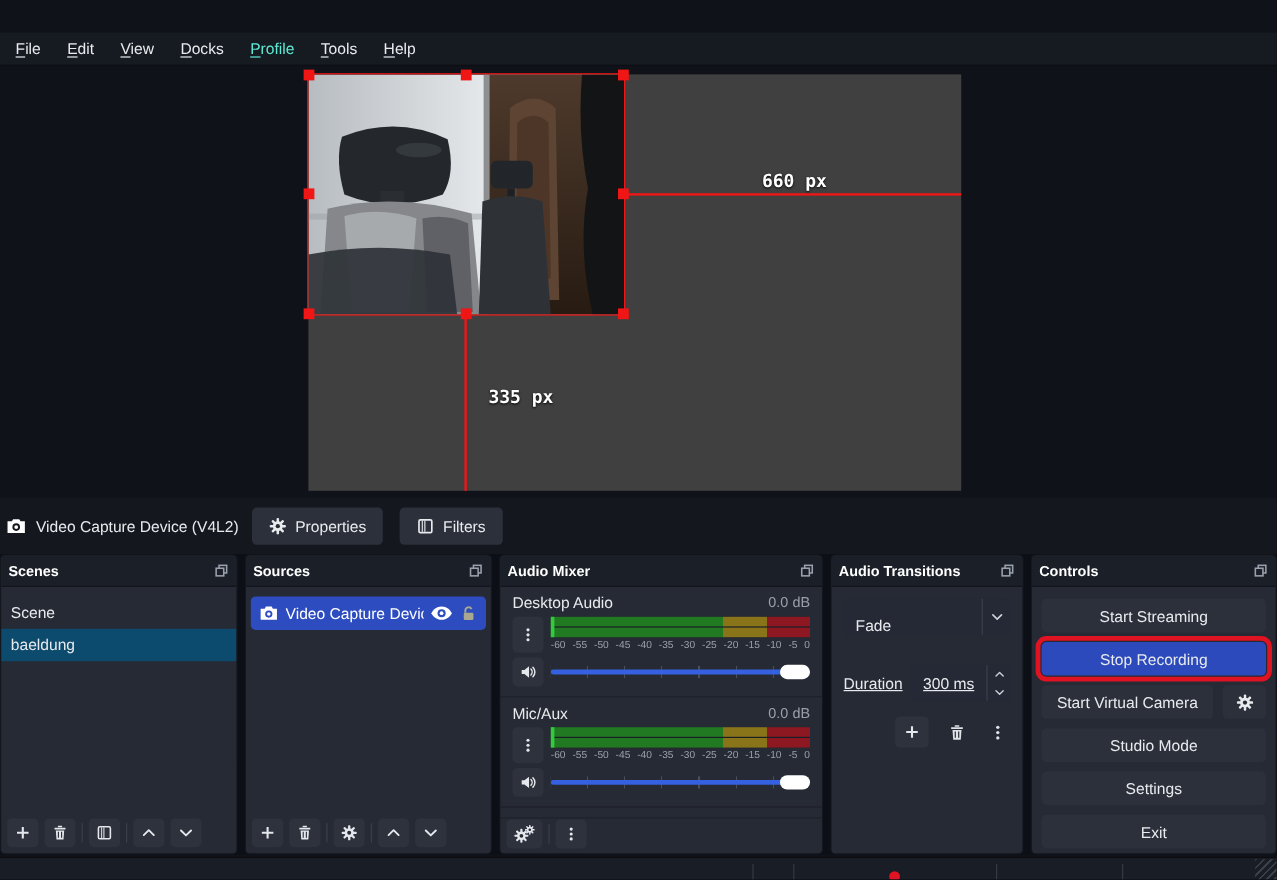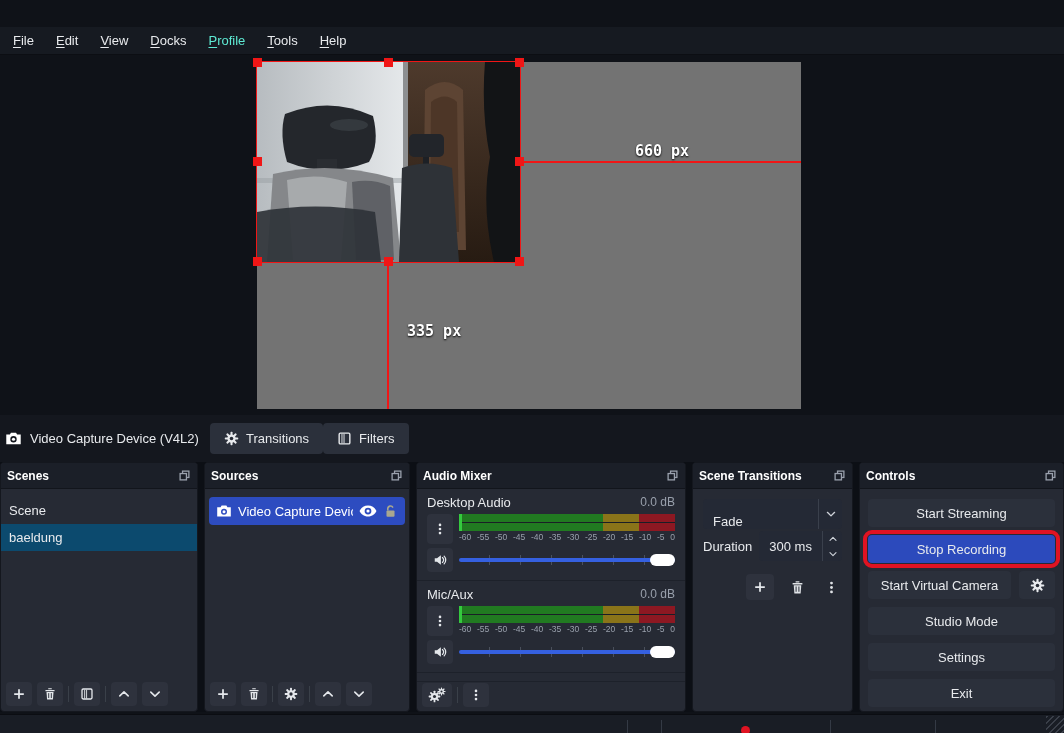--- a/index.html
+++ b/index.html
@@ -21,40 +21,40 @@
 
   
   .menubar { position:absolute; top:27px; left:0; right:0; height:28px; background:#161a21;
     display:flex; align-items:center; padding-left:2px; border-bottom:1px solid #0c0e13; }
   .menu-item { padding:0 11px; font-size:13px; line-height:28px; color:#e8eaed; cursor:default; }
   .menu-item.disabled { color:#5eead4; }
   .menu-item u { text-decoration:underline; text-underline-offset:2px; }
 
   
   .preview { position:absolute; top:55px; left:0; right:0; height:360px; background:#0f1218; }
-  .canvas { position:absolute; left:257px; top:7px; width:544px; height:347px; background:#737373; }
+  .canvas { position:absolute; left:257px; top:7px; width:544px; height:347px; background:#404040; }
   .vid { position:absolute; left:0; top:0; width:263px; height:200px; }
   .sel { position:absolute; left:0; top:0; width:263px; height:200px; outline:1.5px solid #f01616; }
   .hnd { position:absolute; width:9px; height:9px; background:#f01616; }
   .mline-h { position:absolute; left:263px; top:99px; width:281px; height:2px; background:#f01616; }
   .mline-v { position:absolute; left:130px; top:200px; width:2px; height:147px; background:#f01616; }
   .mlabel { position:absolute; font-family:"DejaVu Sans Mono", monospace; font-weight:bold;
     font-size:15px; color:#fff; text-shadow:0 1px 2px #000; }
   .mlabel.w { left:330px; top:80px; width:150px; text-align:center; }
   .mlabel.h { left:150px; top:260px; }
 
   
   .srcbar { position:absolute; top:415px; left:0; right:0; height:47px; background:#14171e;
     display:flex; align-items:center; }
   .srcbar .cam { width:17px; height:17px; margin-left:5px; color:#fff; flex:none; }
   .src-name { margin-left:8px; font-size:13px; color:#e8eaed; white-space:nowrap; overflow:hidden; width:172px; }
   .tbtn { height:31px; background:#2b303b; border:none; border-radius:4px; color:#e8eaed;
     font-size:13px; font-family:inherit; display:flex; align-items:center; gap:7px; padding:0 14px; cursor:pointer; }
   .tbtn svg { width:15px; height:15px; }
-  .tbtn.props { margin-left:8px; } .tbtn.filt { }
+  .tbtn.props { margin-left:8px; } .tbtn.filt { margin-left:14px; }
 
   
   .docks { position:absolute; top:462px; left:0; right:0; height:250px; display:flex; gap:6px; background:#0c0f15; }
   .panel { position:relative; background:#262a34; border-radius:4px; overflow:hidden; border:1px solid #14171e; }
   .p-head { height:26px; background:#1b1f28; display:flex; align-items:center; padding:0 6px;
     border-bottom:1px solid #12151c; }
   .p-title { font-size:12px; font-weight:bold; color:#fff; flex:1; white-space:nowrap; overflow:hidden; }
   .dockic { width:13px; height:13px; color:#9aa1ad; flex:none; }
   .p-scenes { width:198px; } .p-sources { width:206px; } .p-mixer { width:270px; }
   .p-trans { width:161px; } .p-controls { flex:1; }
@@ -101,21 +101,21 @@
   .mix-line { border-top:1px solid #1d212a; }
 
   
   .t-body { padding:10px; }
   .dd { position:relative; height:30px; background:#242935; border-radius:4px; display:flex; align-items:flex-end;
     cursor:pointer; }
   .dd .dd-val { flex:1; padding-left:10px; font-size:13px; }
   .dd .dd-arrow { width:24px; height:100%; border-left:1px solid #3a404c; display:flex; align-items:center;
     justify-content:center; color:#cfd3d9; }
   .dd .dd-arrow svg { width:12px; height:12px; }
-  .dur-row { display:flex; align-items:center; margin-top:2px; gap:7px; }
+  .dur-row { display:flex; align-items:center; margin-top:25px; gap:7px;text-decoration:underline; }
   .dur-lab { font-size:13px; color:#e8eaed; }
   .spin { position:relative; flex:1; height:30px; background:#242935; border-radius:4px; display:flex; }
   .spin-val { flex:1; display:flex; align-items:center; justify-content:center; font-size:13px; }
   .spin-btns { width:20px; display:flex; flex-direction:column; border-left:1px solid #3a404c; }
   .spin-btns .sb { flex:1; display:flex; align-items:center; justify-content:center; color:#cfd3d9; cursor:pointer; }
   .spin-btns svg { width:10px; height:10px; }
   .t-btnrow { display:flex; justify-content:flex-end; align-items:center; gap:12px; margin-top:13px; }
   .flatic { width:22px; height:22px; color:#dfe2e6; background:none; border:none; cursor:pointer;
     display:flex; align-items:center; justify-content:center; }
   .flatic svg { width:15px; height:15px; }
@@ -279,21 +279,21 @@
 
   <div class="srcbar">
     <svg class="cam">
         <use href="#i-cam"></use>
       </svg>
     <div class="src-name">Video Capture Device (V4L2)</div>
     <button class="tbtn props">
       <svg>
           <use href="#i-gear"></use>
         </svg>
-      <span>Transitions</span>
+      <span>Properties</span>
     </button>
     <button class="tbtn filt">
       <svg>
           <use href="#i-filter"></use>
         </svg>
       <span>Filters</span>
     </button>
   </div>
 
   <div class="docks">
@@ -509,21 +509,21 @@
         <button class="sq">
             <svg>
               <use href="#i-kebab"></use>
             </svg>
           </button>
       </div>
     </div>
 
     <div class="panel p-trans">
       <div class="p-head">
-        <span class="p-title">Scene Transitions</span>
+        <span class="p-title">Audio Transitions</span>
         <svg class="dockic">
             <use href="#i-dock"></use>
           </svg>
       </div>
       <div class="t-body">
         <div class="dd">
           <span class="dd-val">Fade</span>
           <span class="dd-arrow">
               <svg>
                 <use href="#i-chdn"></use>

